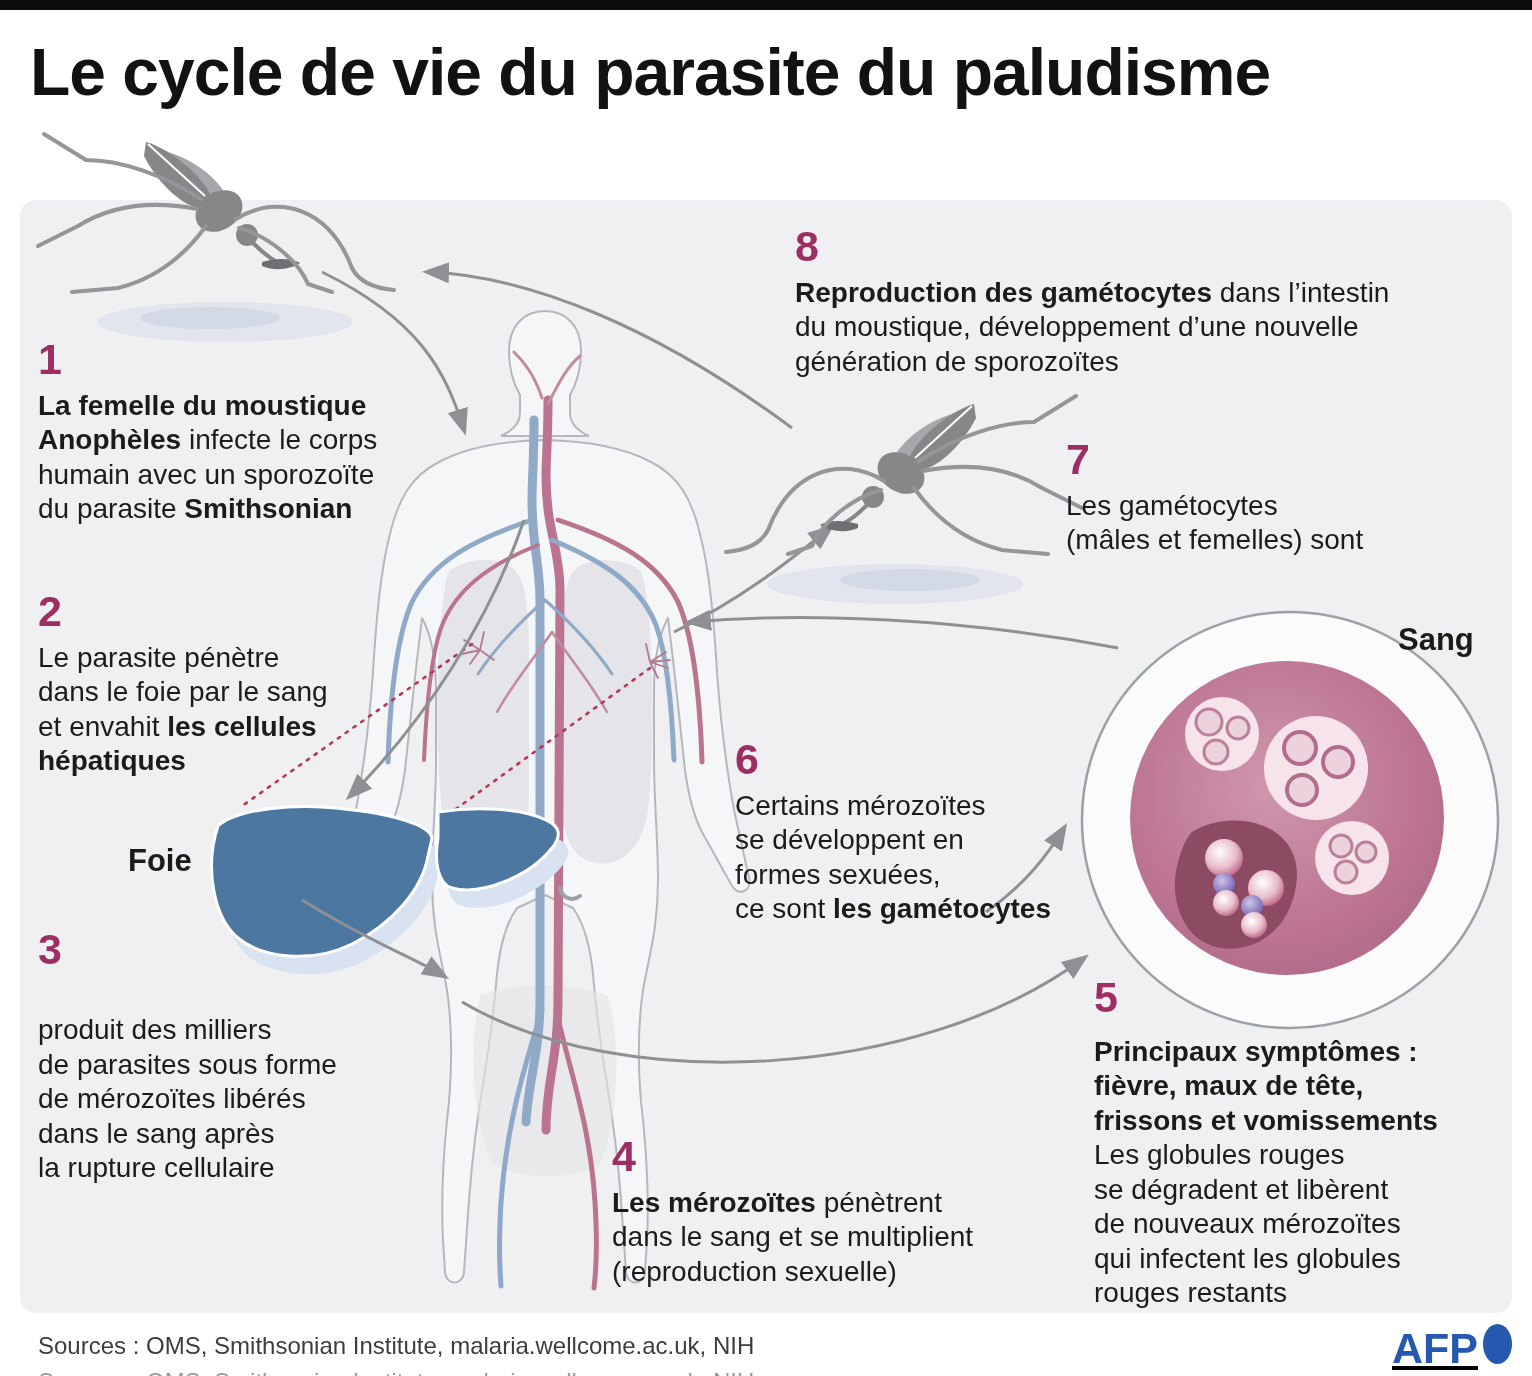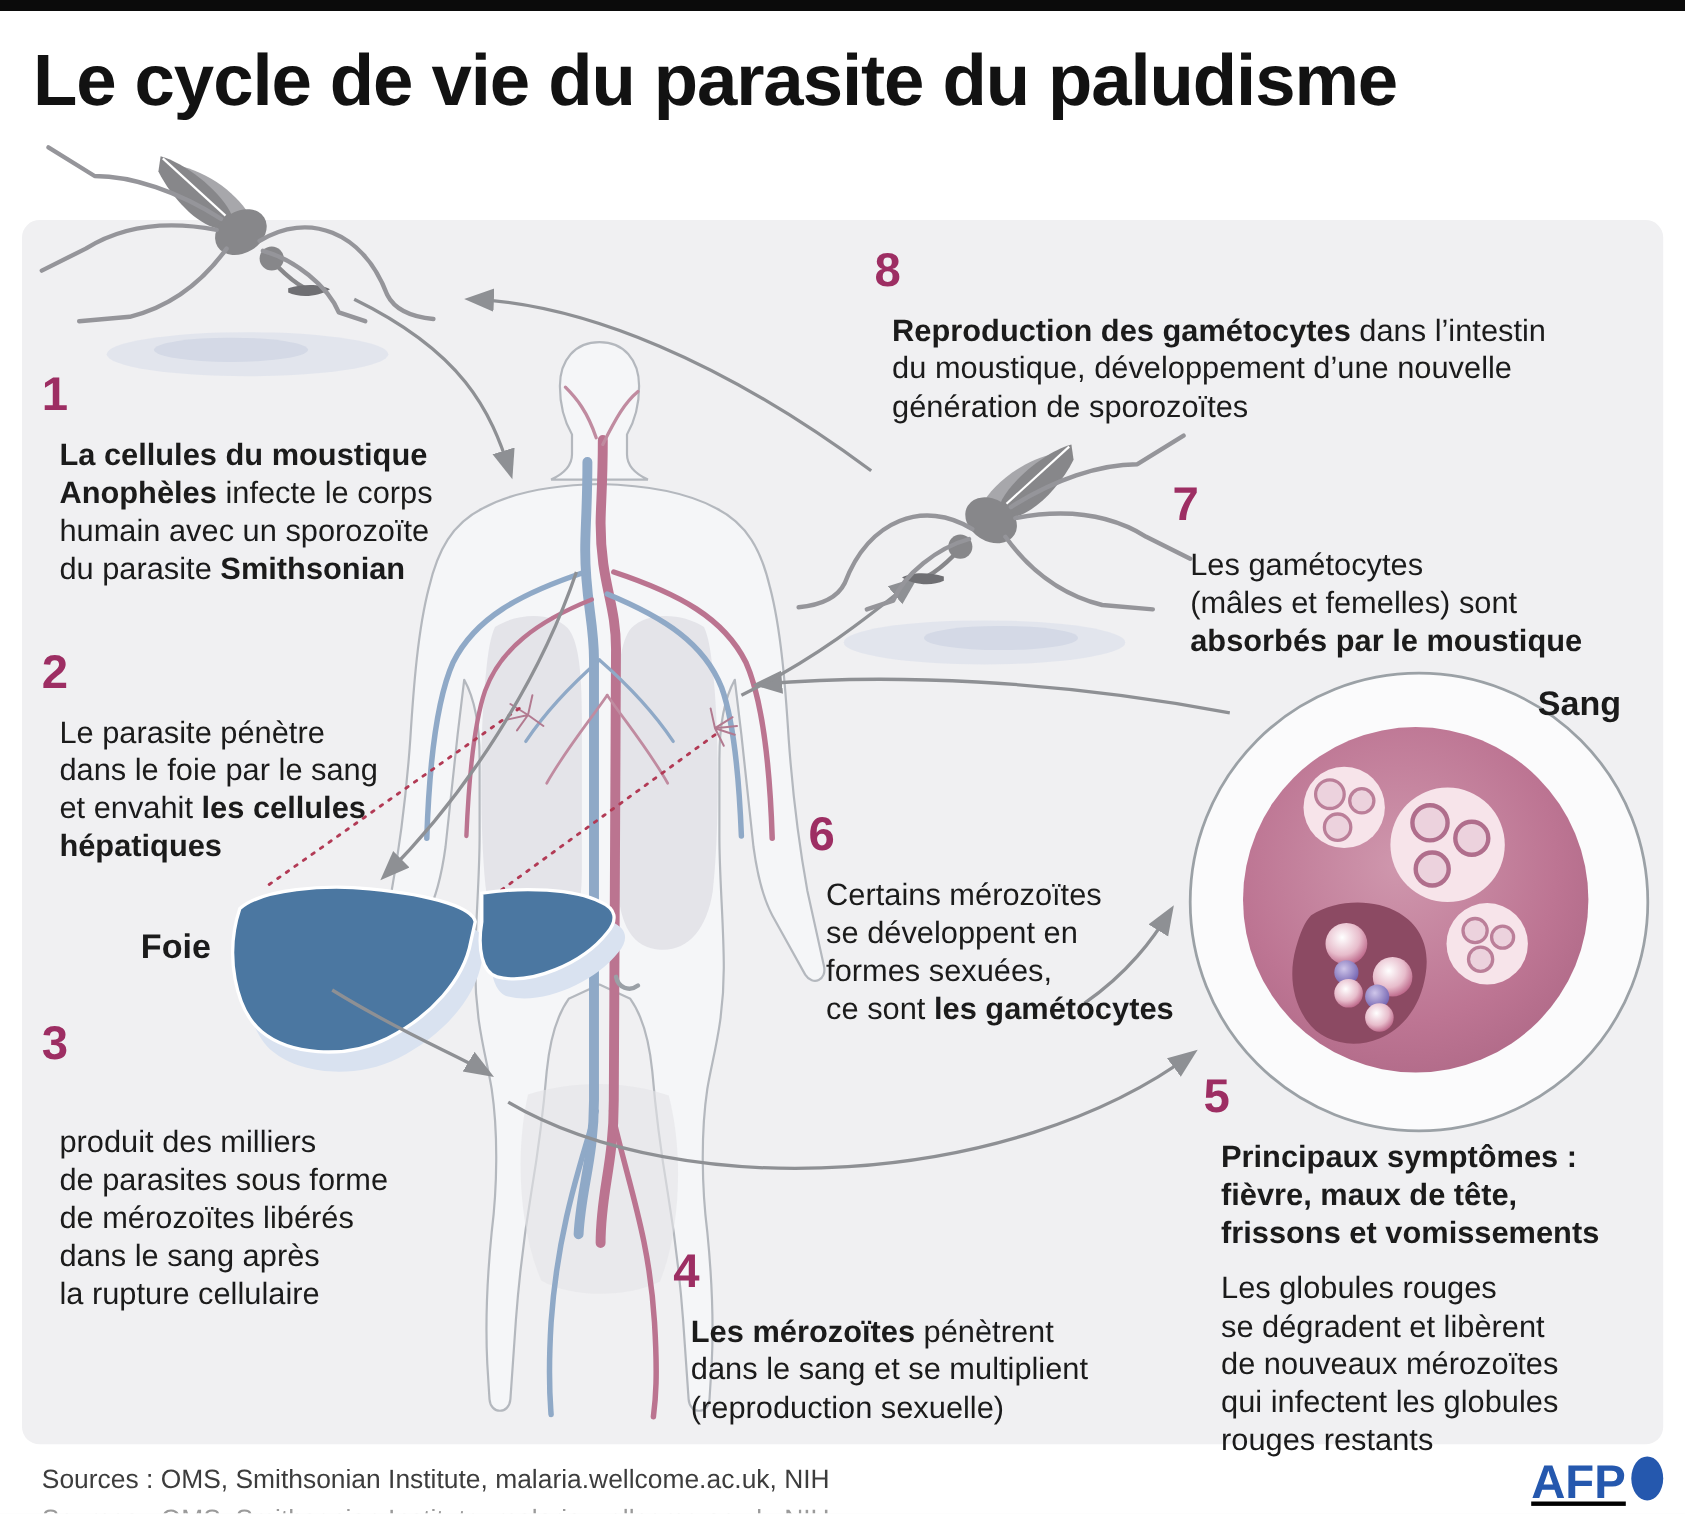--- a/index.html
+++ b/index.html
@@ -6,21 +6,21 @@
   #page{position:relative;width:1532px;height:1376px;overflow:hidden;
         font-family:"Liberation Sans","DejaVu Sans",sans-serif;background:#ffffff;}
   #topbar{position:absolute;left:0;top:0;width:1532px;height:10px;background:#0b0b0b;}
   #title{position:absolute;left:30px;top:34px;font-size:66px;font-weight:800;
          letter-spacing:-1px;color:#121212;}
   #panel{position:absolute;left:20px;top:200px;width:1492px;height:1113px;
          background:#f0f0f2;border-radius:16px;}
   #art{position:absolute;left:0;top:0;width:1532px;height:1376px;}
   .step{position:absolute;}
   .num{font-size:43px;font-weight:800;color:#9d2e63;line-height:1.0;margin-bottom:8px;}
-  .txt{margin:16px;font-size:28px;line-height:1.23;color:#1b1b1b;white-space:pre-line;}
+  .txt{margin:0;font-size:28px;line-height:1.23;color:#1b1b1b;white-space:pre-line;}
   .txt .b{font-weight:700;}
   .txt.sym{font-weight:700;margin-top:16px;}
   .maplabel{position:absolute;font-size:31px;font-weight:700;color:#1b1b1b;}
   #sources{position:absolute;left:38px;top:1332px;font-size:24px;color:#3d3d3d;}
   #sources-clip{position:absolute;left:38px;top:1368px;height:9px;overflow:hidden;
                 font-size:24px;color:#9a9a9a;}
   #afp{position:absolute;left:1392px;top:1324px;width:120px;}
   #afp .row1{display:flex;align-items:flex-start;text-decoration:underline;}
   #afp .word{font-size:43px;font-weight:800;color:#2558ae;letter-spacing:0;}
   #afp .dot{width:40px;height:40px;border-radius:50%;background:#2558ae;margin-left:5px;}
@@ -179,21 +179,21 @@
       <path d="M674,632 C740,600 788,562 830,528" marker-end="url(#ah)"></path>
       <path d="M792,428 C660,330 532,276 428,272" marker-end="url(#ah)"></path>
     </g>
 
     <use href="#mosquito"></use>
     <use href="#mosquito" transform="translate(1120,262) scale(-1,1)"></use>
   </svg>
 
   <div class="step" style="left:38px;top:338px;width:380px;">
     <div class="num">1</div>
-    <p class="txt"><span class="b">La cellules du moustique
+    <p class="txt"><span class="b">La femelle du moustique
 Anophèles</span><span> infecte le corps
 humain avec un sporozoïte
 du parasite </span><span class="b">Smithsonian</span></p>
   </div>
 
   <div class="step" style="left:38px;top:590px;width:360px;">
     <div class="num">2</div>
     <p class="txt"><span>Le parasite pénètre
 dans le foie par le sang
 et envahit </span><span class="b">les cellules
@@ -236,21 +236,21 @@
     <p class="txt"><span>Certains mérozoïtes
 se développent en
 formes sexuées,
 ce sont </span><span class="b">les gamétocytes</span></p>
   </div>
 
   <div class="step" style="left:1066px;top:438px;width:400px;">
     <div class="num">7</div>
     <p class="txt"><span>Les gamétocytes
 (mâles et femelles) sont
-</span><span class="b">absorbés par le moustique</span></p>
+</span></p>
   </div>
 
   <div class="maplabel" style="left:1398px;top:622px;">Sang</div>
 
   <div class="step" style="left:795px;top:225px;width:660px;">
     <div class="num">8</div>
     <p class="txt"><span class="b">Reproduction des gamétocytes</span><span> dans l’intestin
 du moustique, développement d’une nouvelle
 génération de sporozoïtes</span></p>
   </div>

